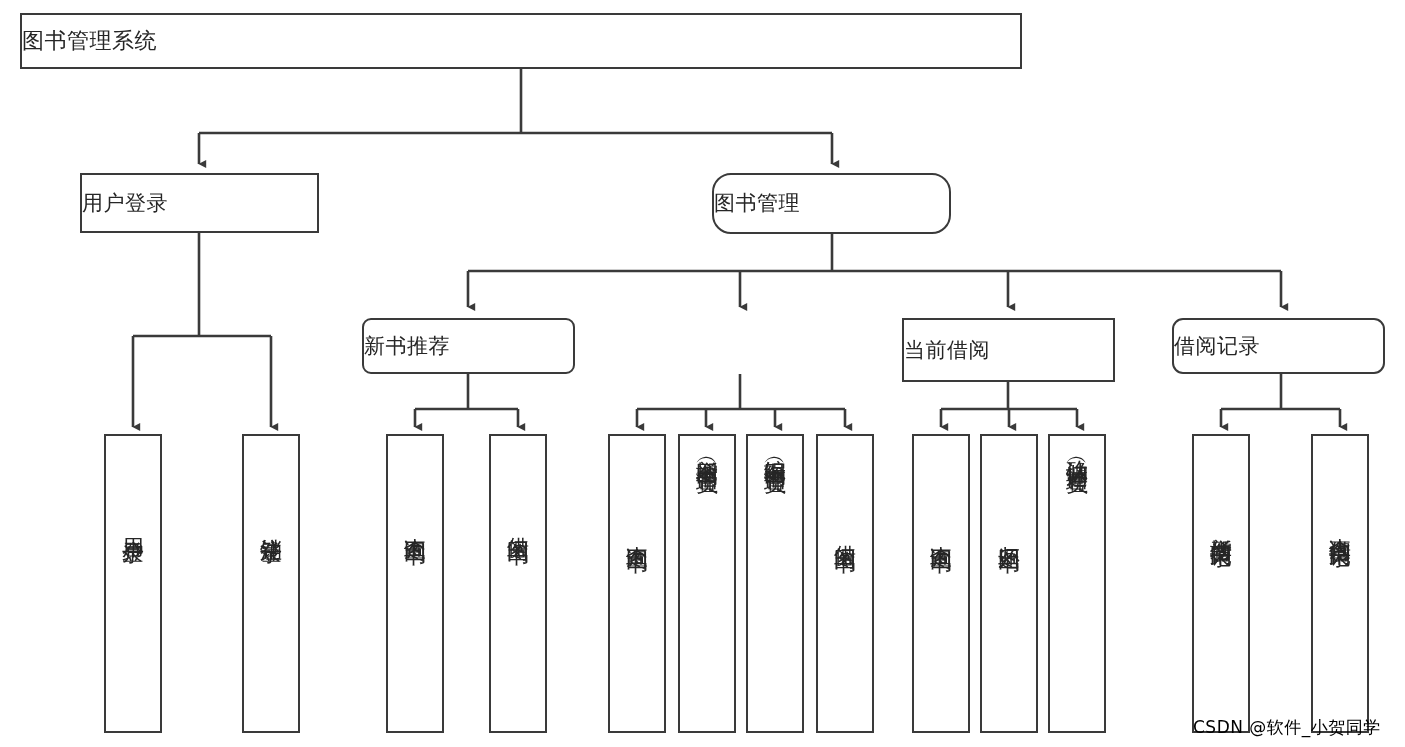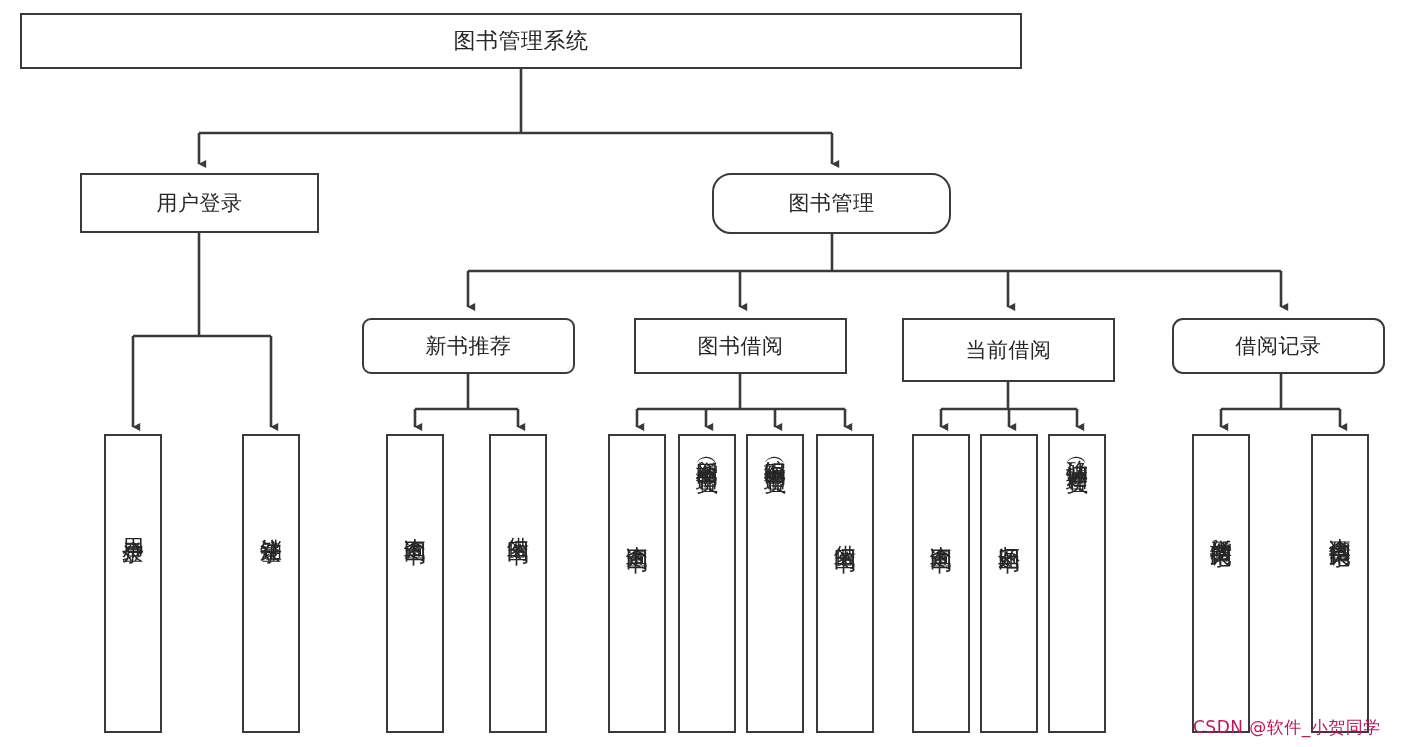--- a/index.html
+++ b/index.html
@@ -26,21 +26,21 @@
     height: 747px;
     pointer-events: none;
   }
   .node {
     position: absolute;
     box-sizing: border-box;
     border: 2px solid #3a3a3a;
     background: #ffffff;
     display: flex;
     align-items: center;
-    justify-content: center;
+    justify-content: flex-start;
     color: #262626;
   }
   .node-label {
     display: block;
     text-align: center;
     line-height: 1.18;
     letter-spacing: 0.5px;
     color: #262626;
   }
   
@@ -68,21 +68,21 @@
   }
   .node.v.mid .node-label {
     margin-top: 78px;
   }
   .node.v.mid2 .node-label {
     margin-top: 86px;
   }
   .watermark {
     position: absolute;
     font-size: 17px;
-    color: #be185d;
+    color: #000000;
     white-space: nowrap;
     letter-spacing: 0.5px;
   }
 </style>
 </head>
 <body>
 
 <div id="diagram-canvas">
 
   <svg id="edge-layer" viewBox="0 0 1405 747" width="1405" height="747" xmlns="http://www.w3.org/2000/svg">
@@ -144,23 +144,20 @@
   </div>
 
   <div class="node h" style="left:712px; top:173px; width:239px; height:61px;border-radius:19px;">
     <span class="node-label">图书管理</span>
   </div>
 
   <div class="node h" style="left:362px; top:318px; width:213px; height:56px;border-radius:9px;">
     <span class="node-label">新书推荐</span>
   </div>
 
-  <div class="node h" style="left:634px; top:318px; width:213px; height:56px;">
-    <span class="node-label">图书借阅</span>
-  </div>
 
   <div class="node h" style="left:902px; top:318px; width:213px; height:64px;">
     <span class="node-label">当前借阅</span>
   </div>
 
   <div class="node h" style="left:1172px; top:318px; width:213px; height:56px;border-radius:11px;">
     <span class="node-label">借阅记录</span>
   </div>
 
   <div class="node v mid" style="left:104px; top:434px; width:58px; height:299px;">

